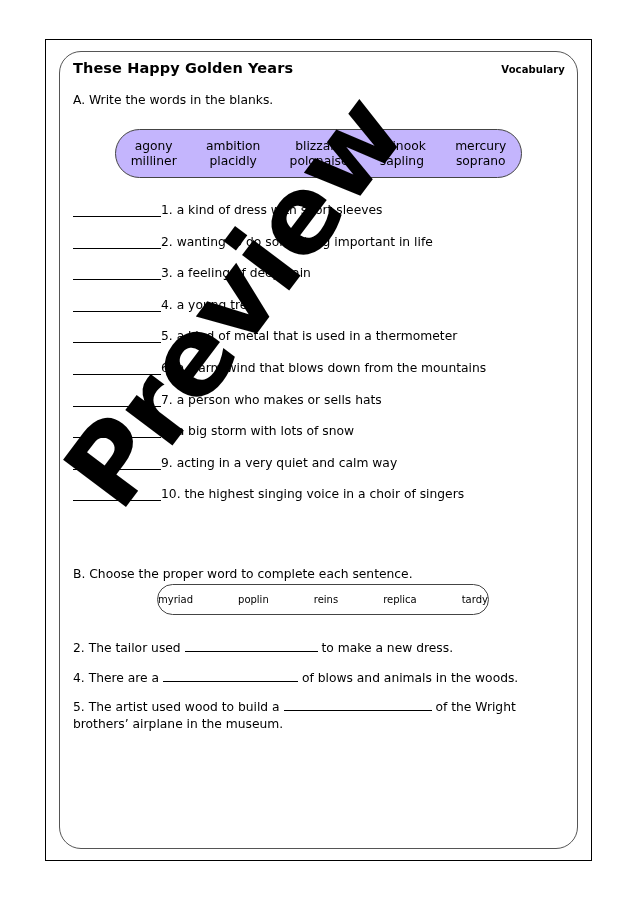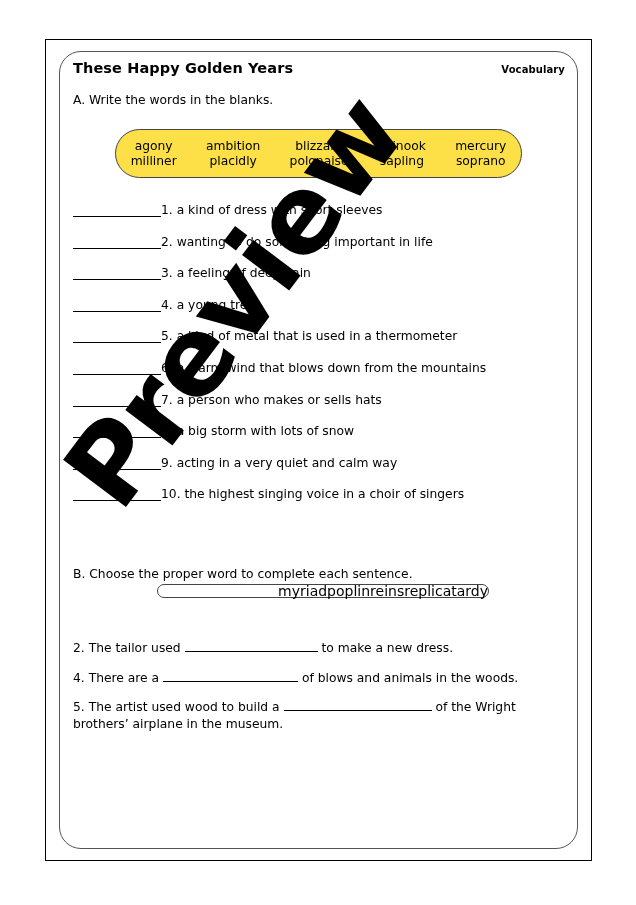--- a/index.html
+++ b/index.html
@@ -83,21 +83,21 @@
     left: 56px;
     top: 78px;
     width: 407px;
     height: 49px;
     border: 1px solid #444444;
     border-radius: 26px;
     box-sizing: border-box;
     display: flex;
     align-items: center;
     justify-content: space-around;
-    background: #fde047;
+    background: #c4b5fd;
   }
   .wb-col {
     display: flex;
     flex-direction: column;
     align-items: center;
     line-height: 1.16;
     font-size: 12.3px;
   }
 
   
@@ -131,28 +131,28 @@
     position: absolute;
     left: 14px;
     top: 516px;
     font-size: 12.3px;
   }
   .wordbank-b {
     position: absolute;
     left: 98px;
     top: 533px;
     width: 332px;
-    height: 14px;
+    height: 31px;
     border: 1px solid #444444;
     border-radius: 16px;
     box-sizing: border-box;
     display: flex;
     align-items: center;
-    justify-content: flex-end;
-    font-size: 14px;
+    justify-content: space-between;
+    font-size: 10px;
     background: #ffffff;
   }
 
   .sentences {
     position: absolute;
     left: 14px;
     top: 589px;
     width: 500px;
   }
   .sentence {

